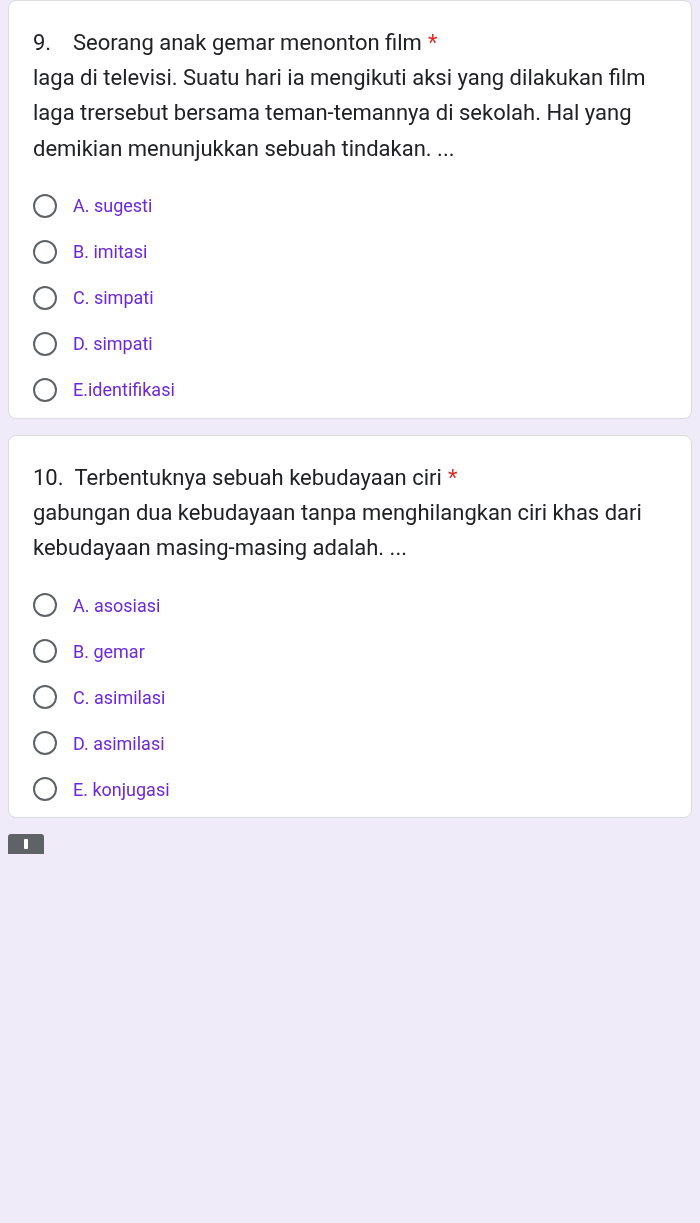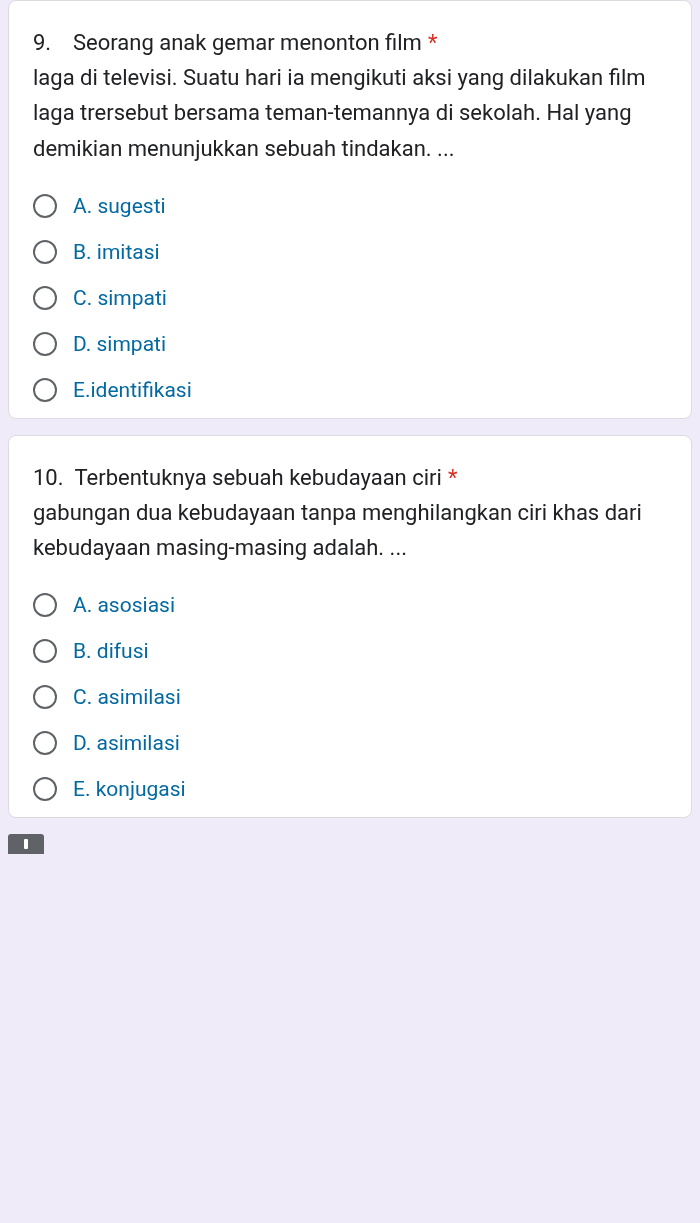--- a/index.html
+++ b/index.html
@@ -42,22 +42,22 @@
       cursor: pointer;
     }
     .radio-circle {
       width: 24px;
       height: 24px;
       border: 2.5px solid #5f6368;
       border-radius: 50%;
       flex-shrink: 0;
     }
     .option-label {
-      font-size: 21px;
-      color: #0369a1;
+      font-size: 18px;
+      color: #6d28d9;
     }
     .report-btn {
       width: 36px;
       height: 20px;
       background-color: #5f6368;
       border-radius: 3px 3px 0 0;
       margin-top: 4px;
       display: flex;
       align-items: center;
       justify-content: center;
@@ -107,21 +107,21 @@
     <span>10.</span>&nbsp;&nbsp;<span>Terbentuknya sebuah kebudayaan ciri</span><span class="required-asterisk">*</span><br>
     <span>gabungan dua kebudayaan tanpa menghilangkan ciri khas dari kebudayaan masing-masing adalah. ...</span>
   </div>
   <div class="options-container">
     <div class="option-row">
       <div class="radio-circle"></div>
       <span class="option-label">A. asosiasi</span>
     </div>
     <div class="option-row">
       <div class="radio-circle"></div>
-      <span class="option-label">B. difusi</span>
+      <span class="option-label">B. gemar</span>
     </div>
     <div class="option-row">
       <div class="radio-circle"></div>
       <span class="option-label">C.  asimilasi</span>
     </div>
     <div class="option-row">
       <div class="radio-circle"></div>
       <span class="option-label">D.    asimilasi</span>
     </div>
     <div class="option-row">

